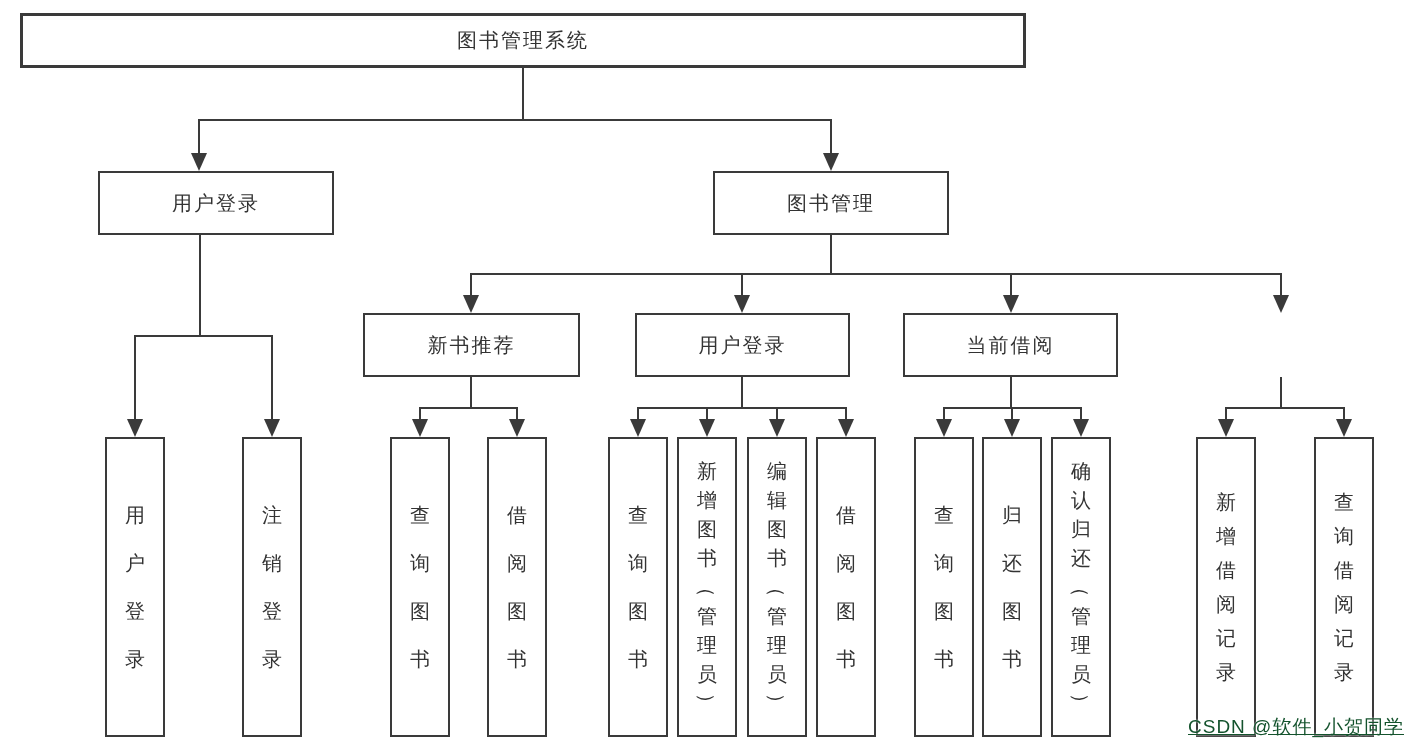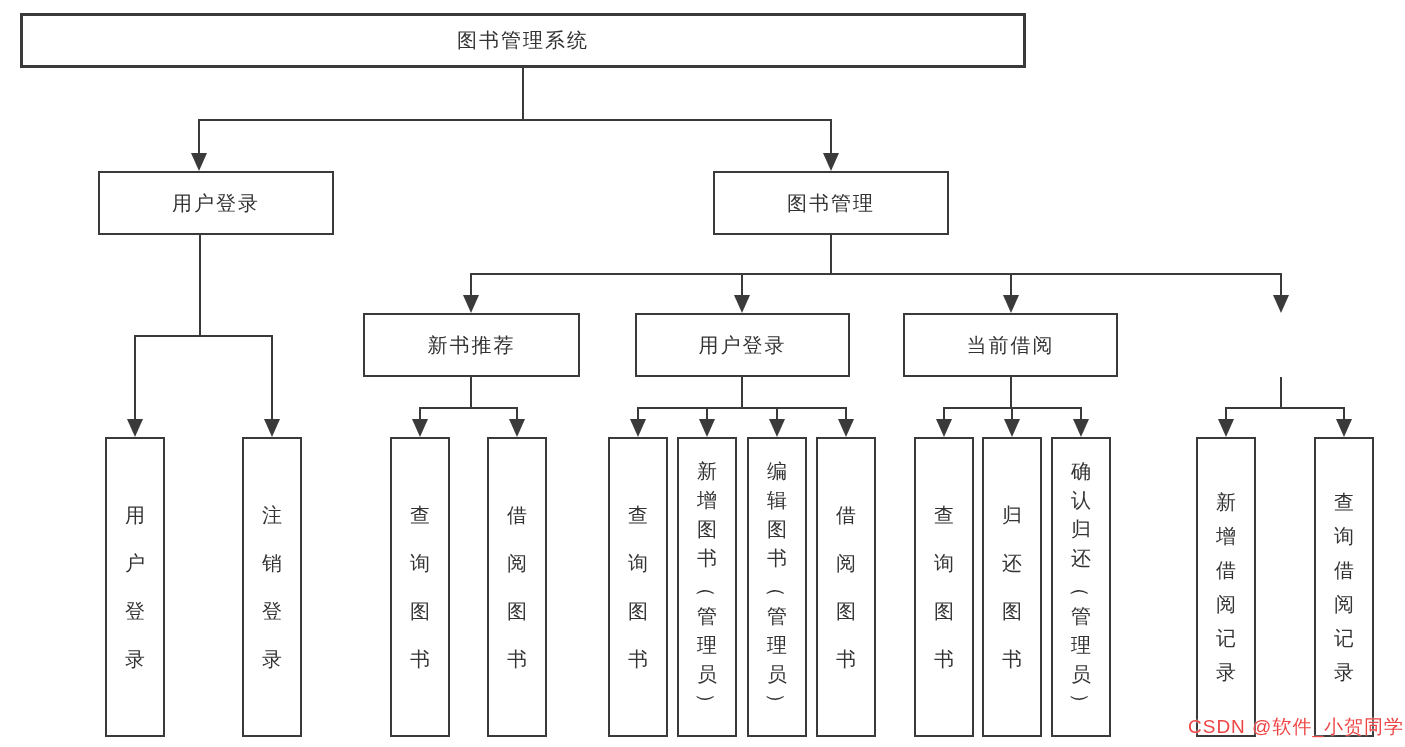--- a/index.html
+++ b/index.html
@@ -19,21 +19,21 @@
     align-items:center;justify-content:center;font-size:20px;color:#333;
   }
   .vbox span{display:block;line-height:1;height:20px;}
   .vbox span.rot{transform:rotate(90deg);}
   .hl{position:absolute;height:2px;background:#3a3a3a;}
   .vl{position:absolute;width:2px;background:#3a3a3a;}
   .arw{position:absolute;width:0;height:0;border-left:8px solid transparent;
        border-right:8px solid transparent;border-top:18px solid #3a3a3a;}
   .watermark{
     position:absolute;left:1188px;top:714px;font-size:19px;letter-spacing:1px;
-    color:#ef4444;text-shadow:0 0 2px #fff;white-space:nowrap;z-index:5;
+    color:#14532d;text-shadow:0 0 2px #fff;white-space:nowrap;z-index:5;text-decoration:underline;
   }
 </style>
 </head>
 <body>
 
 <div class="stage">
 
   <div class="box root" style="left:20px;top:13px;width:1006px;height:55px;">图书管理系统</div>
 
   <div class="box" style="left:98px;top:171px;width:236px;height:64px;">用户登录</div>

